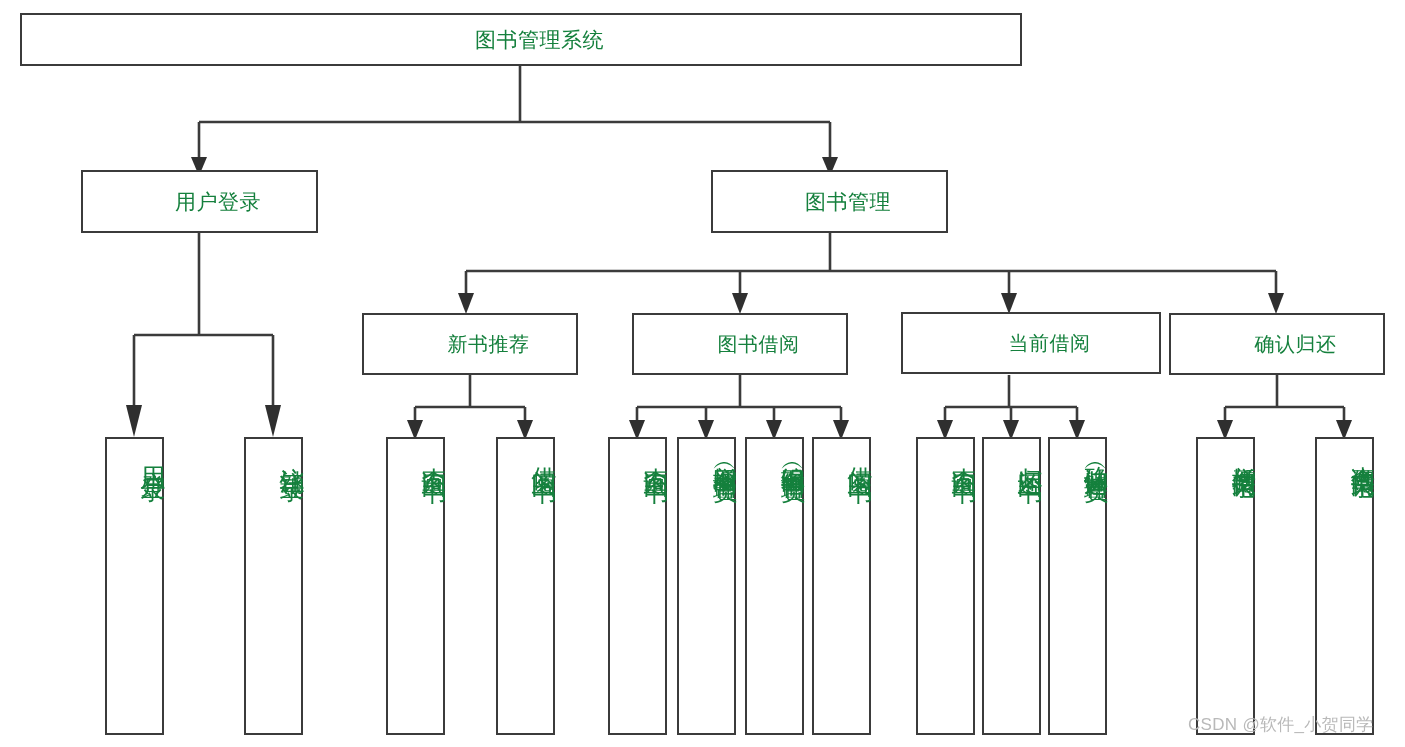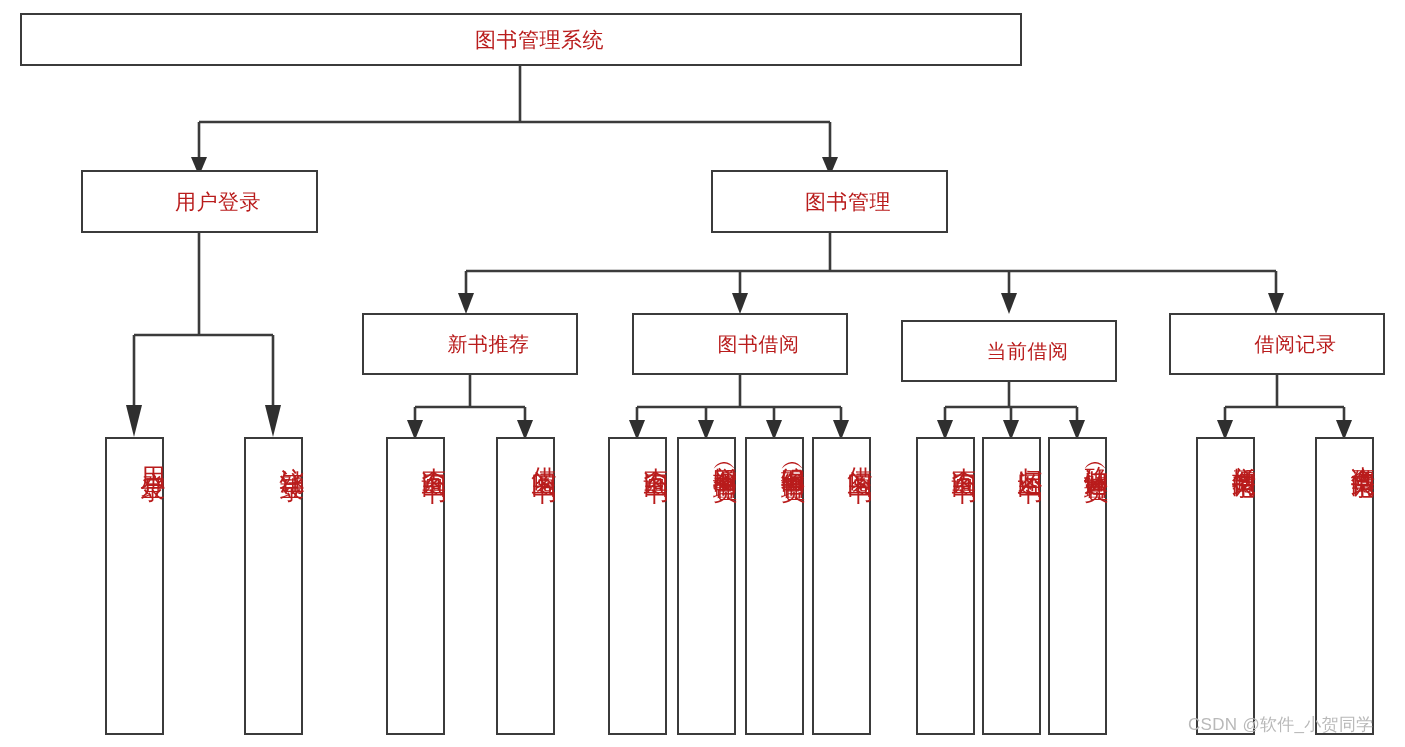--- a/index.html
+++ b/index.html
@@ -13,21 +13,21 @@
   svg#wires{position:absolute;left:0;top:0;width:1405px;height:747px;pointer-events:none;}
 
   .node{
     position:absolute;
     box-sizing:border-box;
     background:#ffffff;
     border:2.2px solid #3b3b3b;
     display:flex;
     align-items:center;
     justify-content:center;
-    color:#b91c1c;
+    color:#15803d;
     padding-left:37px;
   }
   .node .lbl{
     display:block;
     line-height:1.14;
     white-space:nowrap;
     text-align:center;
   }
   
   .node.h .lbl{font-size:21px;letter-spacing:.5px;}
@@ -152,25 +152,25 @@
   <div class="node h" style="left:711px;top:170px;width:237px;height:63px;">
     <span class="lbl">图书管理</span>
   </div>
 
   <div class="node lvl3" style="left:362px;top:313px;width:216px;height:62px;">
     <span class="lbl">新书推荐</span>
   </div>
   <div class="node lvl3" style="left:632px;top:313px;width:216px;height:62px;justify-content:center;">
     <span class="lbl">图书借阅</span>
   </div>
-  <div class="node lvl3" style="left:901px;top:320px;width:216px;height:62px;">
+  <div class="node lvl3" style="left:901px;top:312px;width:260px;height:62px;">
     <span class="lbl">当前借阅</span>
   </div>
   <div class="node lvl3" style="left:1169px;top:313px;width:216px;height:62px;">
-    <span class="lbl">借阅记录</span>
+    <span class="lbl">确认归还</span>
   </div>
 
   <div class="node v" style="left:105px;top:437px;width:59px;height:298px;">
     <span class="lbl">用户登录</span>
   </div>
   <div class="node v" style="left:244px;top:437px;width:59px;height:298px;">
     <span class="lbl">注销登录</span>
   </div>
 
   <div class="node v" style="left:386px;top:437px;width:59px;height:298px;">

